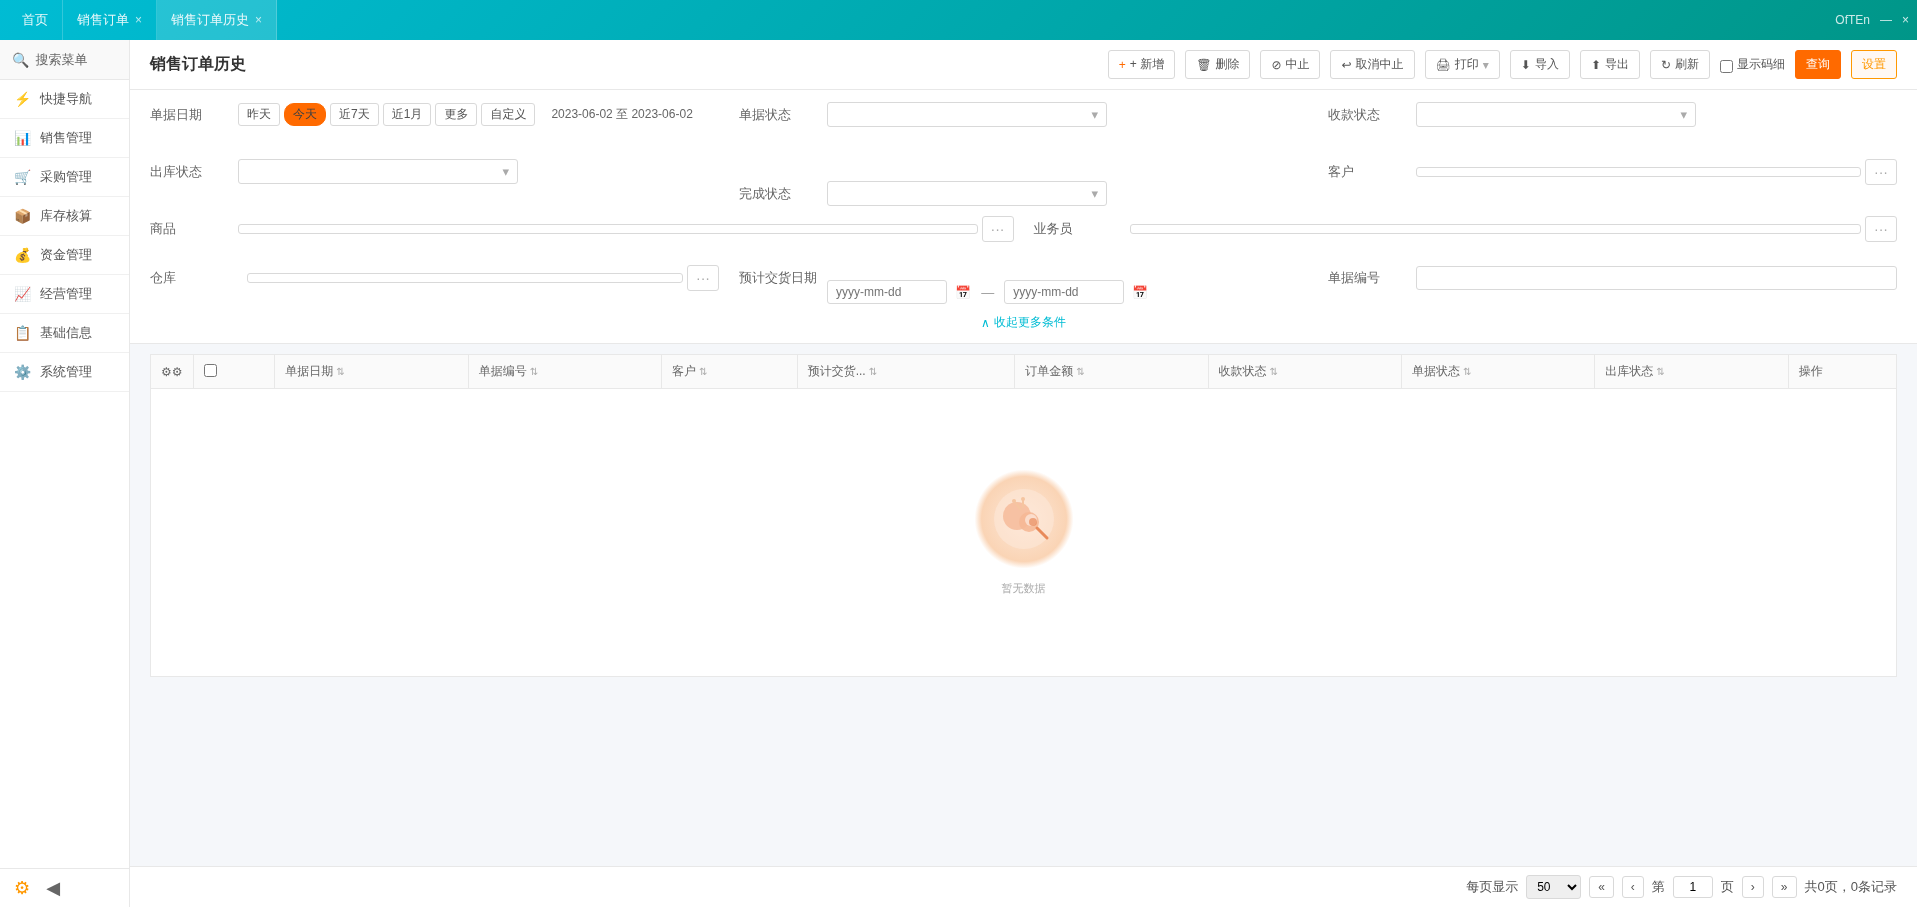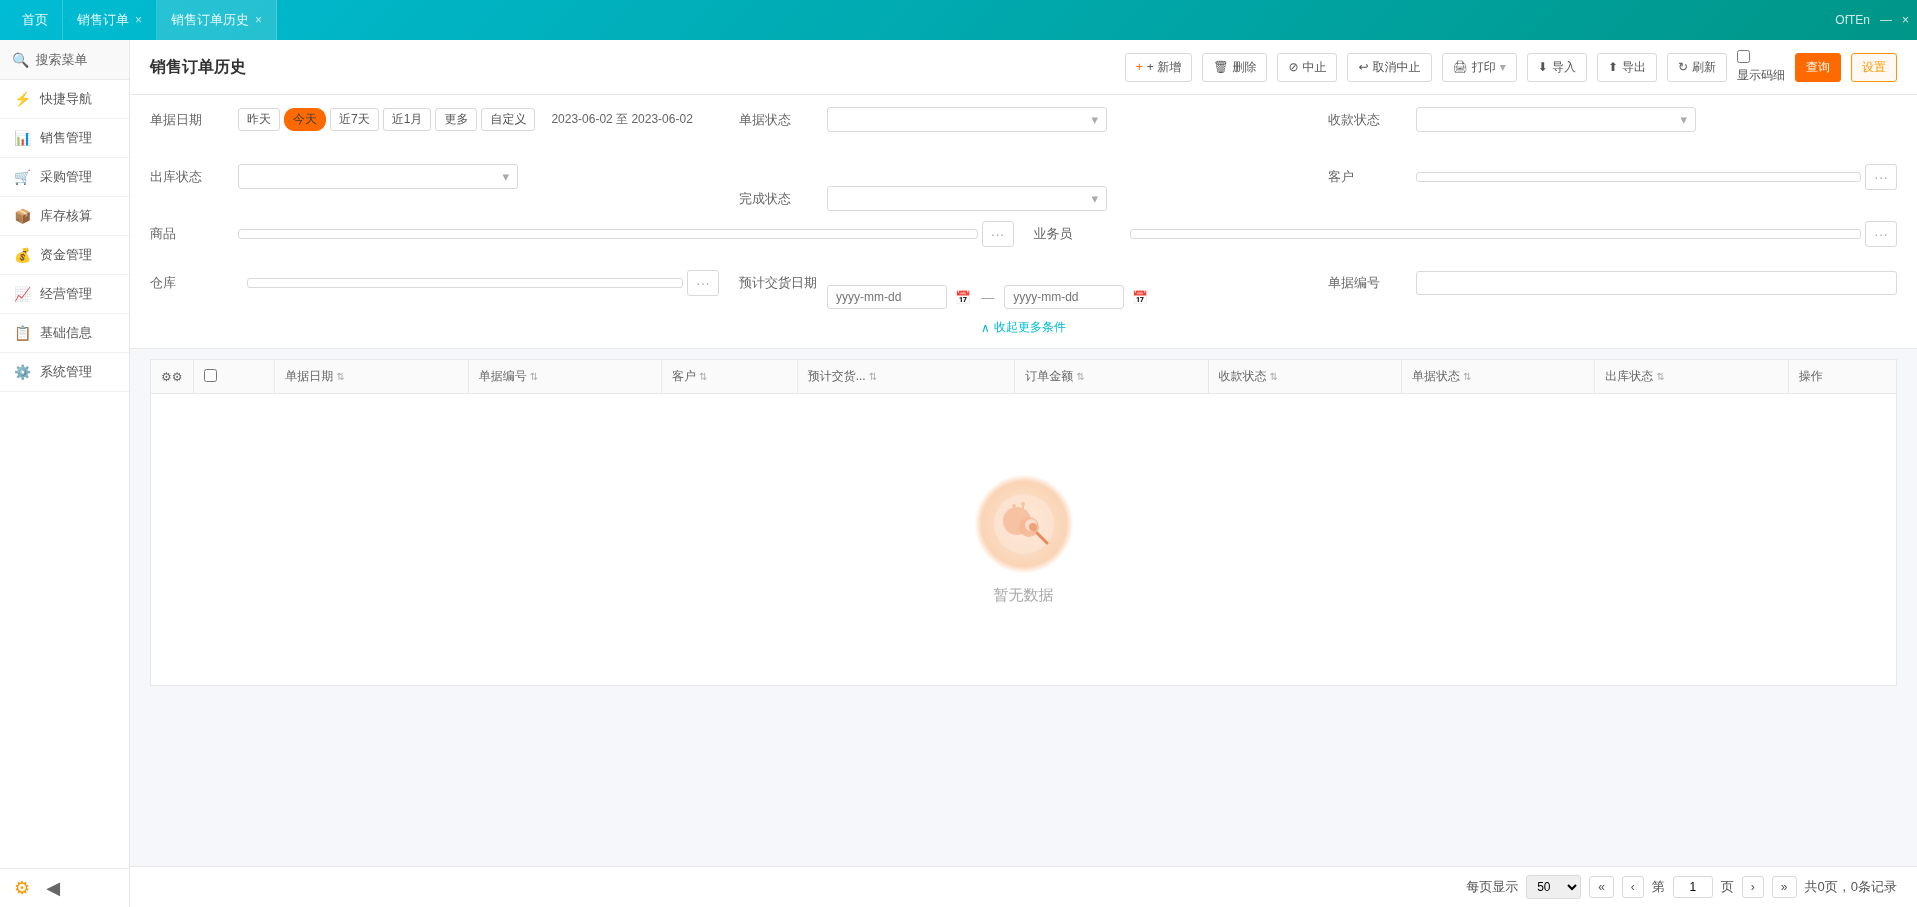--- a/index.html
+++ b/index.html
@@ -25,21 +25,21 @@
 
     
     .content-area { flex: 1; display: flex; flex-direction: column; overflow: hidden; background: #f5f7fa; }
 
     
     .page-header { background: #fff; padding: 10px 20px; border-bottom: 1px solid #e8e8e8; display: flex; align-items: center; justify-content: space-between; flex-shrink: 0; }
     .page-title { font-size: 16px; font-weight: bold; color: #333; }
     .toolbar { display: flex; align-items: center; gap: 10px; }
     .toolbar-btn { display: flex; align-items: center; gap: 4px; padding: 5px 10px; background: #fff; border: 1px solid #d9d9d9; border-radius: 3px; cursor: pointer; font-size: 12px; color: #555; white-space: nowrap; }
     .toolbar-btn.primary { background: #ff6a00; color: #fff; border-color: #ff6a00; }
-    .display-toggle { display: flex; align-items: flex-start; gap: 4px; font-size: 12px; color: #555; cursor: pointer; flex-direction: column; }
+    .display-toggle { display: flex; align-items: flex-end; gap: 4px; font-size: 12px; color: #555; cursor: pointer; }
 
     
     .filter-area { background: #fff; padding: 12px 20px; border-bottom: 1px solid #e8e8e8; flex-shrink: 0; }
     .filter-row { display: flex; align-items: center; margin-bottom: 10px; gap: 0; }
     .filter-row:last-child { margin-bottom: 0; }
     .filter-label { width: 80px; color: #666; font-size: 13px; flex-shrink: 0; }
     .date-buttons { display: flex; align-items: center; gap: 4px; }
     .date-btn { padding: 2px 8px; border-radius: 3px; font-size: 12px; cursor: pointer; border: 1px solid #d9d9d9; color: #555; background: #fff; }
     .date-btn.active { background: #ff6a00; color: #404040; border-color: #ff6a00; border-radius: 10px; }
     .date-range { color: #666; font-size: 12px; margin-left: 8px; }
@@ -55,21 +55,21 @@
     
     .table-area { flex: 1; overflow: auto; padding: 10px 20px; }
     .data-table { width: 100%; border-collapse: collapse; background: #fff; border: 1px solid #e8e8e8; }
     .data-table th { background: #fafafa; padding: 8px 10px; border: 1px solid #e8e8e8; font-weight: normal; color: #666; font-size: 12px; white-space: nowrap; text-align: left; }
     .data-table td { padding: 8px 10px; border: 1px solid #e8e8e8; font-size: 12px; color: #333; }
     .th-sort { display: flex; align-items: center; gap: 3px; }
     .sort-icon { color: #aaa; font-size: 10px; }
     .settings-icon-btn { cursor: pointer; color: #666; }
     .checkbox-th { width: 30px; text-align: center; }
     .empty-state { display: flex; flex-direction: column; align-items: center; justify-content: center; padding: 80px 0; }
-    .empty-text { color: #aaa; font-size: 15px; }
+    .empty-text { color: #aaa; font-size: 11px; }
 
     
     .pagination-bar { background: #fff; border-top: 1px solid #e8e8e8; padding: 8px 20px; display: flex; align-items: center; justify-content: flex-end; gap: 8px; flex-shrink: 0; font-size: 13px; color: #555; }
     .page-size-select { border: 1px solid #d9d9d9; border-radius: 3px; padding: 3px 6px; font-size: 12px; }
     .page-btn { border: 1px solid #d9d9d9; border-radius: 3px; padding: 3px 8px; cursor: pointer; background: #fff; color: #555; font-size: 12px; }
     .page-btn:disabled { color: #ccc; cursor: not-allowed; }
     .page-input { border: 1px solid #d9d9d9; border-radius: 3px; padding: 3px 6px; width: 40px; text-align: center; font-size: 12px; }
 
     
     .icon-search::before { content: '🔍'; font-size: 14px; }

